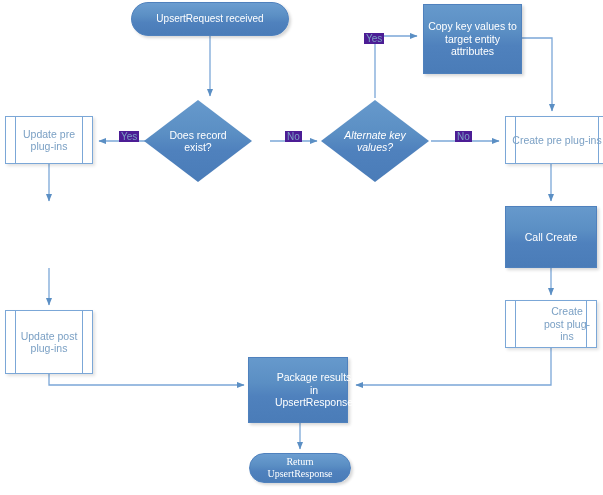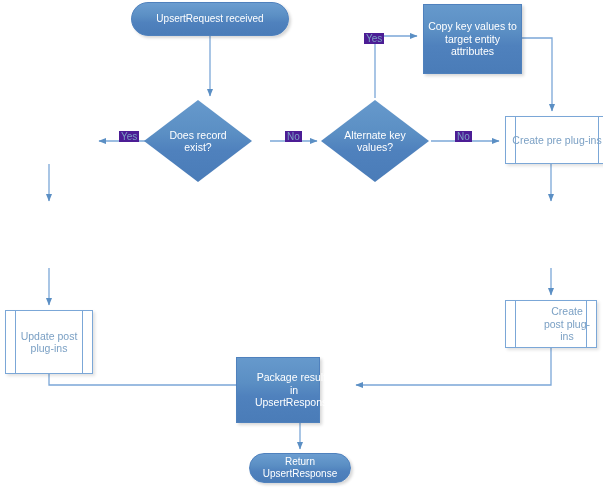--- a/index.html
+++ b/index.html
@@ -152,45 +152,51 @@
 
   <div class="node proc" style="left:423px; top:4px; width:99px; height:70px;text-align:center;">
     <span class="nlabel">Copy key values to target entity attributes</span>
   </div>
 
   <div class="node decision" style="left:144px; top:100px; width:108px; height:82px;">
     <span class="dia"></span>
     <span class="dlabel">Does record exist?</span>
   </div>
 
-  <div class="node decision" style="left:321px; top:100px; width:108px; height:82px;">
+  <div class="node decision" style="left:321px; top:100px; width:108px; height:82px;font-style:italic;">
     <span class="dia"></span>
     <span class="dlabel">Alternate key values?</span>
   </div>
 
+  <div class="node subproc" style="left:5px; top:116px; width:88px; height:48px;">
+    <span class="nlabel">Update pre plug-ins</span>
+  </div>
 
   <div class="node subproc" style="left:505px; top:116px; width:104px; height:48px;">
     <span class="nlabel">Create pre plug-ins</span>
   </div>
 
 
+  <div class="node proc" style="left:505px; top:206px; width:92px; height:62px;">
+    <span class="nlabel">Call Create</span>
+  </div>
 
   <div class="node subproc" style="left:5px; top:310px; width:88px; height:64px;">
     <span class="nlabel">Update post plug-ins</span>
   </div>
 
   <div class="node subproc" style="left:505px; top:300px; width:92px; height:48px;padding-left:32px;">
     <span class="nlabel">Create post plug-ins</span>
   </div>
 
-  <div class="node proc" style="left:236px; top:357px; width:84px; height:66px;padding-left:32px;">
+  <div class="node proc" style="left:248px; top:357px; width:100px; height:66px;padding-left:32px;">
     <span class="nlabel">Package results in UpsertResponse</span>
   </div>
 
-  <div class="node term" style="left:249px; top:453px; width:102px; height:30px;">
+  <div class="node term" style="left:249px; top:453px; width:102px; height:30px;font-family:Liberation Serif, serif;">
     <span class="nlabel">Return UpsertResponse</span>
   </div>
 
   <div class="edge-label" style="left:119px; top:131px;">Yes</div>
   <div class="edge-label" style="left:285px; top:131px;">No</div>
   <div class="edge-label" style="left:364px; top:33px;">Yes</div>
   <div class="edge-label" style="left:455px; top:131px;">No</div>
 
 </div>
 

